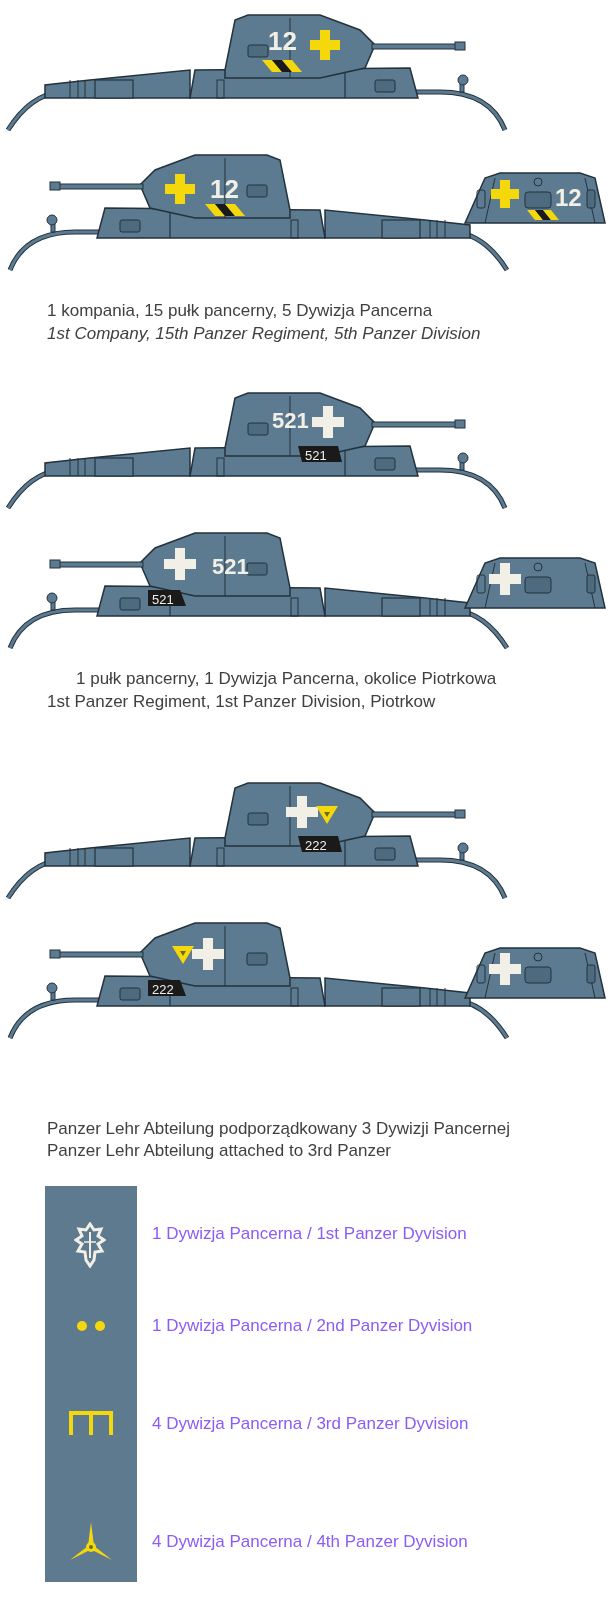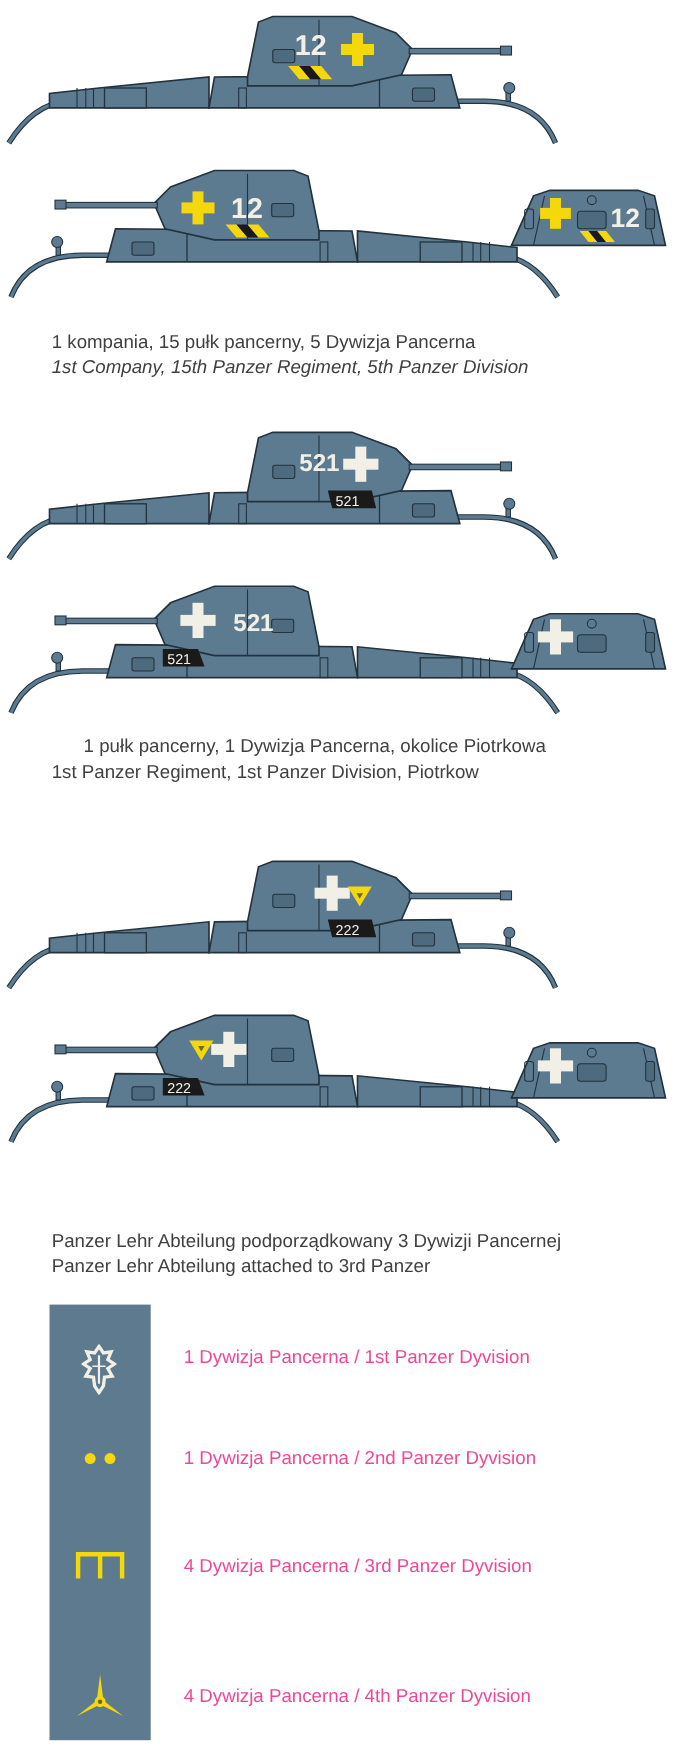--- a/index.html
+++ b/index.html
@@ -1,21 +1,21 @@
 <!DOCTYPE html>
 <html><head>
 <meta charset="utf-8">
 <style>
   html, body { margin:0; padding:0; background:#ffffff; }
   body { width:616px; height:1600px; position:relative; overflow:hidden;
          font-family:"Liberation Sans", sans-serif; color:#111; }
   .tank { position:absolute; }
   .caption { position:absolute; left:47px; font-size:17px; line-height:22px; color:#404040; white-space:nowrap; }
   .legend-panel { position:absolute; left:45px; top:1186px; width:92px; height:396px; background:#5e7a8f; }
-  .legend-text { position:absolute; left:167px; font-size:17px; color:#ec4899; white-space:nowrap; }
+  .legend-text { position:absolute; left:152px; font-size:17px; color:#8b5cf6; white-space:nowrap; }
   .legend-icon { position:absolute; }
   svg text { font-family:"Liberation Sans", sans-serif; }
 </style>
 </head>
 <body>
 
 <svg width="0" height="0" style="position:absolute">
   <defs>
 
     <g id="tank-right">

